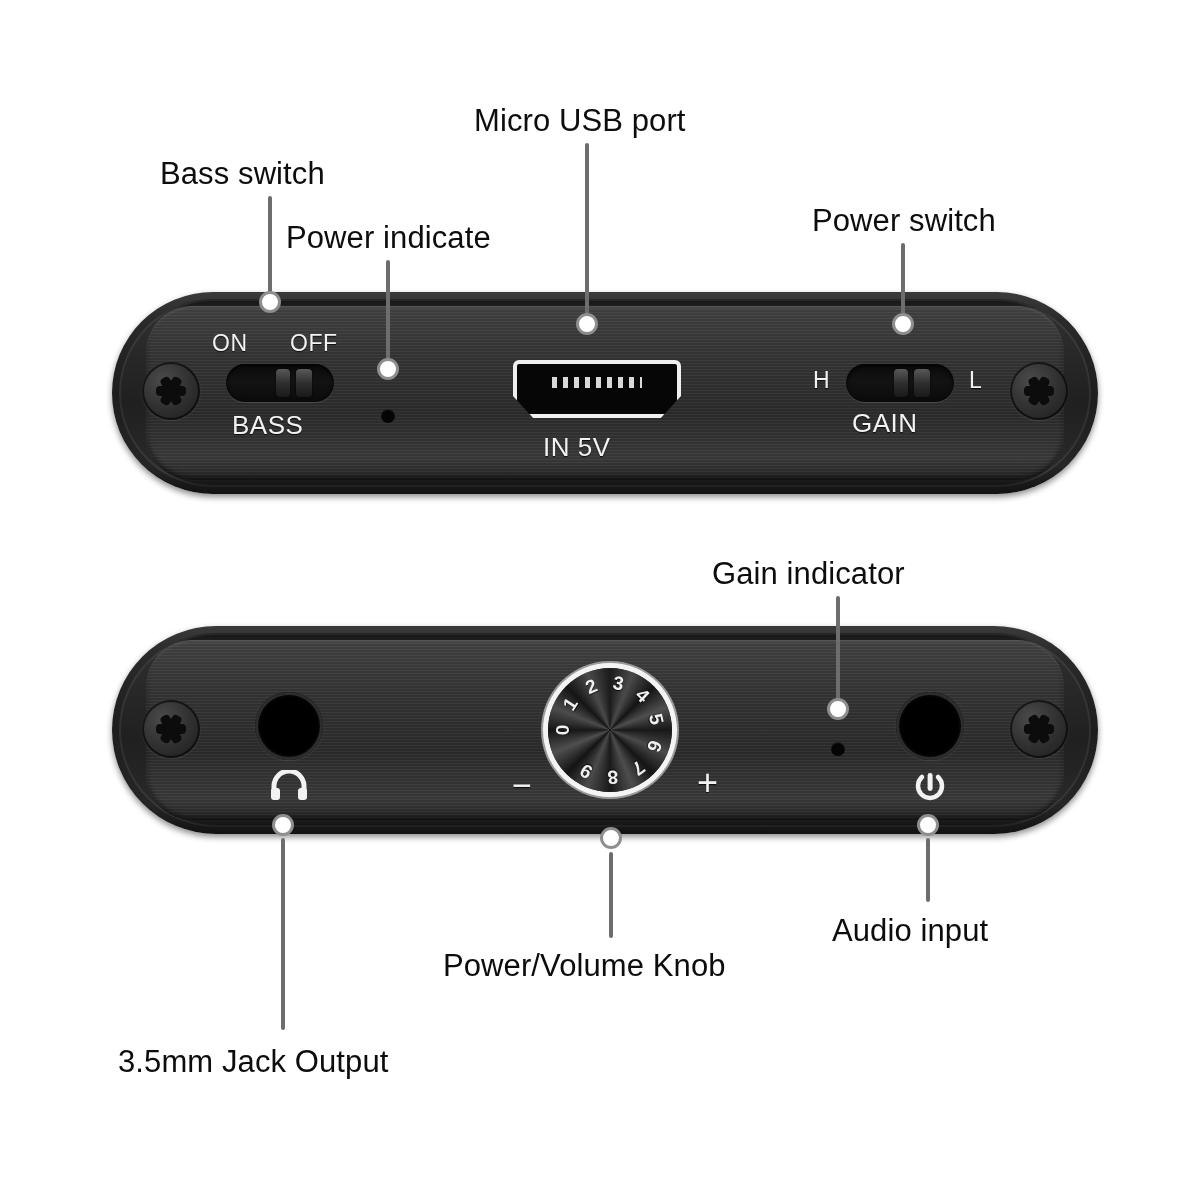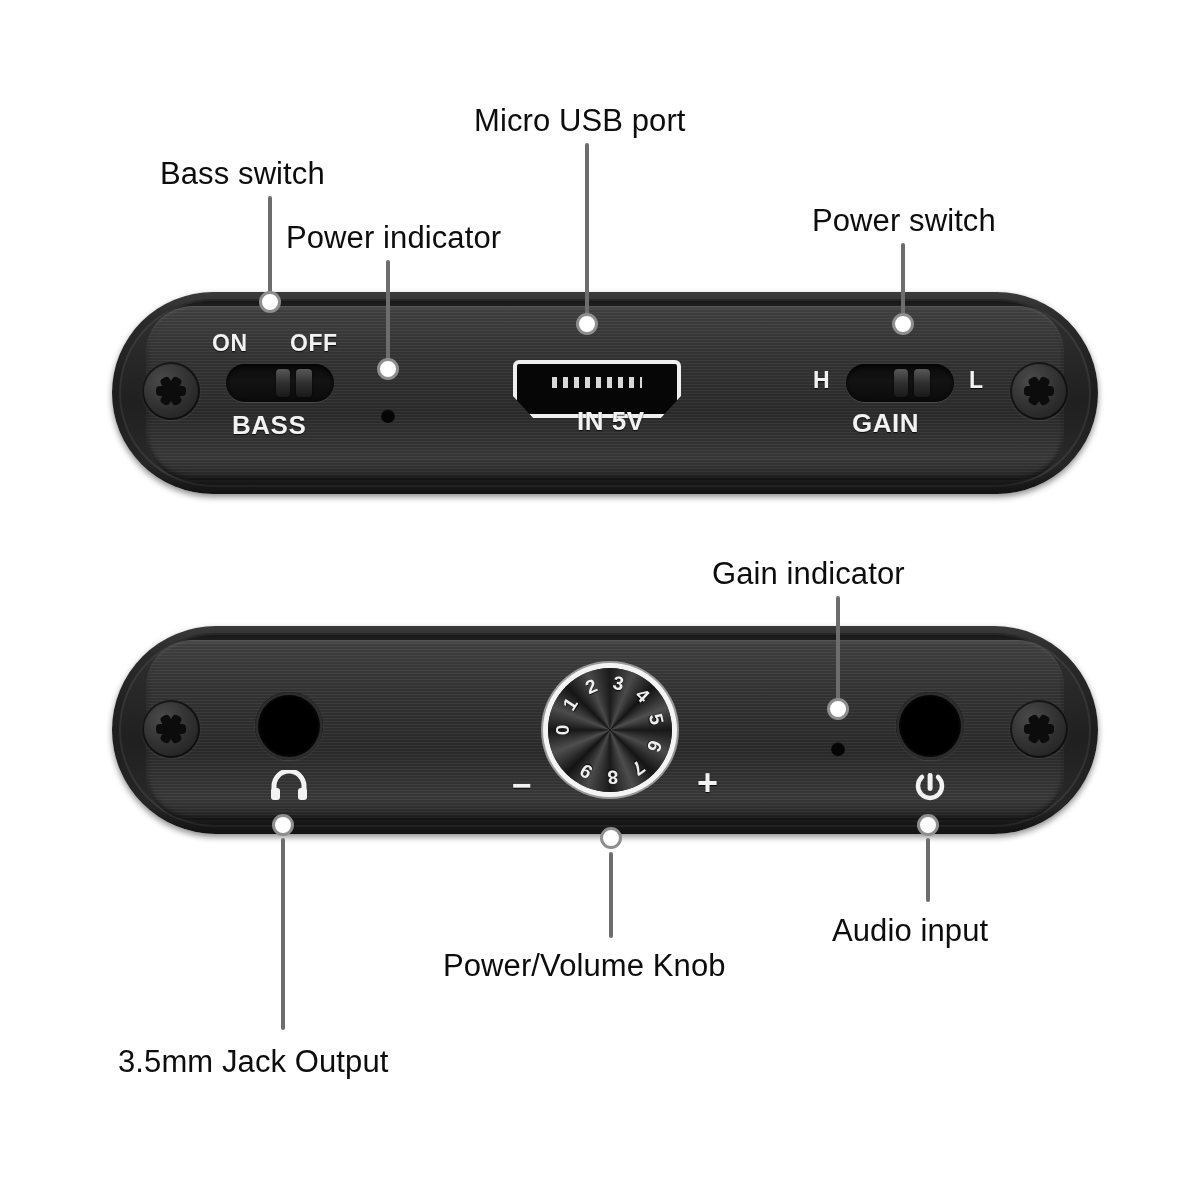--- a/index.html
+++ b/index.html
@@ -32,21 +32,21 @@
 
   
   .screw{position:absolute;width:58px;height:58px;border-radius:50%;
          background:radial-gradient(circle at 36% 32%,#4b4b4b 0%,#333 45%,#1b1b1b 100%);
          box-shadow:inset 0 0 0 2px rgba(0,0,0,.6),0 1px 2px rgba(255,255,255,.10);}
   .screw .star{position:absolute;left:50%;top:50%;width:30px;height:30px;transform:translate(-50%,-50%);}
   .screw .star b{position:absolute;left:50%;top:50%;width:30px;height:10px;background:#0c0c0c;
                  border-radius:4px;transform-origin:center;}
 
   
-  .silk{position:absolute;color:#f2f2f2;font-size:26px;font-weight:700;white-space:nowrap;
+  .silk{position:absolute;color:#f2f2f2;font-size:26px;font-weight:400;white-space:nowrap;
         letter-spacing:.5px;text-shadow:0 1px 1px rgba(0,0,0,.8);}
   .silk.sm{font-size:23px;}
 
   
   .switch{position:absolute;border-radius:999px;
           background:linear-gradient(180deg,#0b0b0b 0%,#131313 45%,#0a0a0a 100%);
           box-shadow:inset 0 2px 4px rgba(0,0,0,.9),0 1px 1px rgba(255,255,255,.12);}
   .switch i{position:absolute;top:5px;bottom:5px;border-radius:4px;
             background:linear-gradient(180deg,#585858 0%,#2f2f2f 50%,#1a1a1a 100%);
             box-shadow:0 0 2px rgba(0,0,0,.9);}
@@ -108,21 +108,21 @@
     <i style="left:50px;width:14px;"></i>
     <i style="left:70px;width:16px;"></i>
   </div>
   <div class="silk" style="left:120px;top:118px;">BASS</div>
 
   <div class="led" style="left:269px;top:117px;"></div>
 
   <div class="usb" style="left:401px;top:68px;width:160px;height:50px;">
     <div class="pins"></div>
   </div>
-  <div class="silk" style="left:431px;top:114px;margin-left:34px;">IN 5V</div>
+  <div class="silk" style="left:431px;top:140px;">IN 5V</div>
 
   <div class="silk sm" style="left:701px;top:75px;">H</div>
   <div class="switch" style="left:734px;top:72px;width:108px;height:38px;">
     <i style="left:48px;width:14px;"></i>
     <i style="left:68px;width:16px;"></i>
   </div>
   <div class="silk sm" style="left:857px;top:75px;">L</div>
   <div class="silk" style="left:740px;top:116px;">GAIN</div>
 </div>
 
@@ -178,21 +178,21 @@
       <path d="M9 8 A12 12 0 1 0 25 8" fill="none" stroke="#f2f2f2" stroke-width="4.5" stroke-linecap="round"></path>
       <rect x="14.6" y="4" width="5" height="18" rx="2.4" fill="#f2f2f2"></rect>
     </svg>
   </span>
 </div>
 
 <div id="callout-layer">
     <div class="callout" style="left: 160px; top: 158px;">Bass switch</div>
     <div class="leader" style="left: 268px; top: 196px; height: 104px;"></div>
     <div class="dot" style="left: 259px; top: 291px;"></div>
-    <div class="callout" style="left: 286px; top: 222px;">Power indicator</div>
+    <div class="callout" style="left: 286px; top: 222px;">Power indicate</div>
     <div class="leader" style="left: 386px; top: 260px; height: 107px;"></div>
     <div class="dot" style="left: 377px; top: 358px;"></div>
     <div class="callout" style="left: 474px; top: 105px;">Micro USB port</div>
     <div class="leader" style="left: 585px; top: 143px; height: 179px;"></div>
     <div class="dot" style="left: 576px; top: 313px;"></div>
     <div class="callout" style="left: 812px; top: 205px;">Power switch</div>
     <div class="leader" style="left: 901px; top: 243px; height: 79px;"></div>
     <div class="dot" style="left: 892px; top: 313px;"></div>
     <div class="callout" style="left: 712px; top: 558px;">Gain indicator</div>
     <div class="leader" style="left: 836px; top: 596px; height: 111px;"></div>

